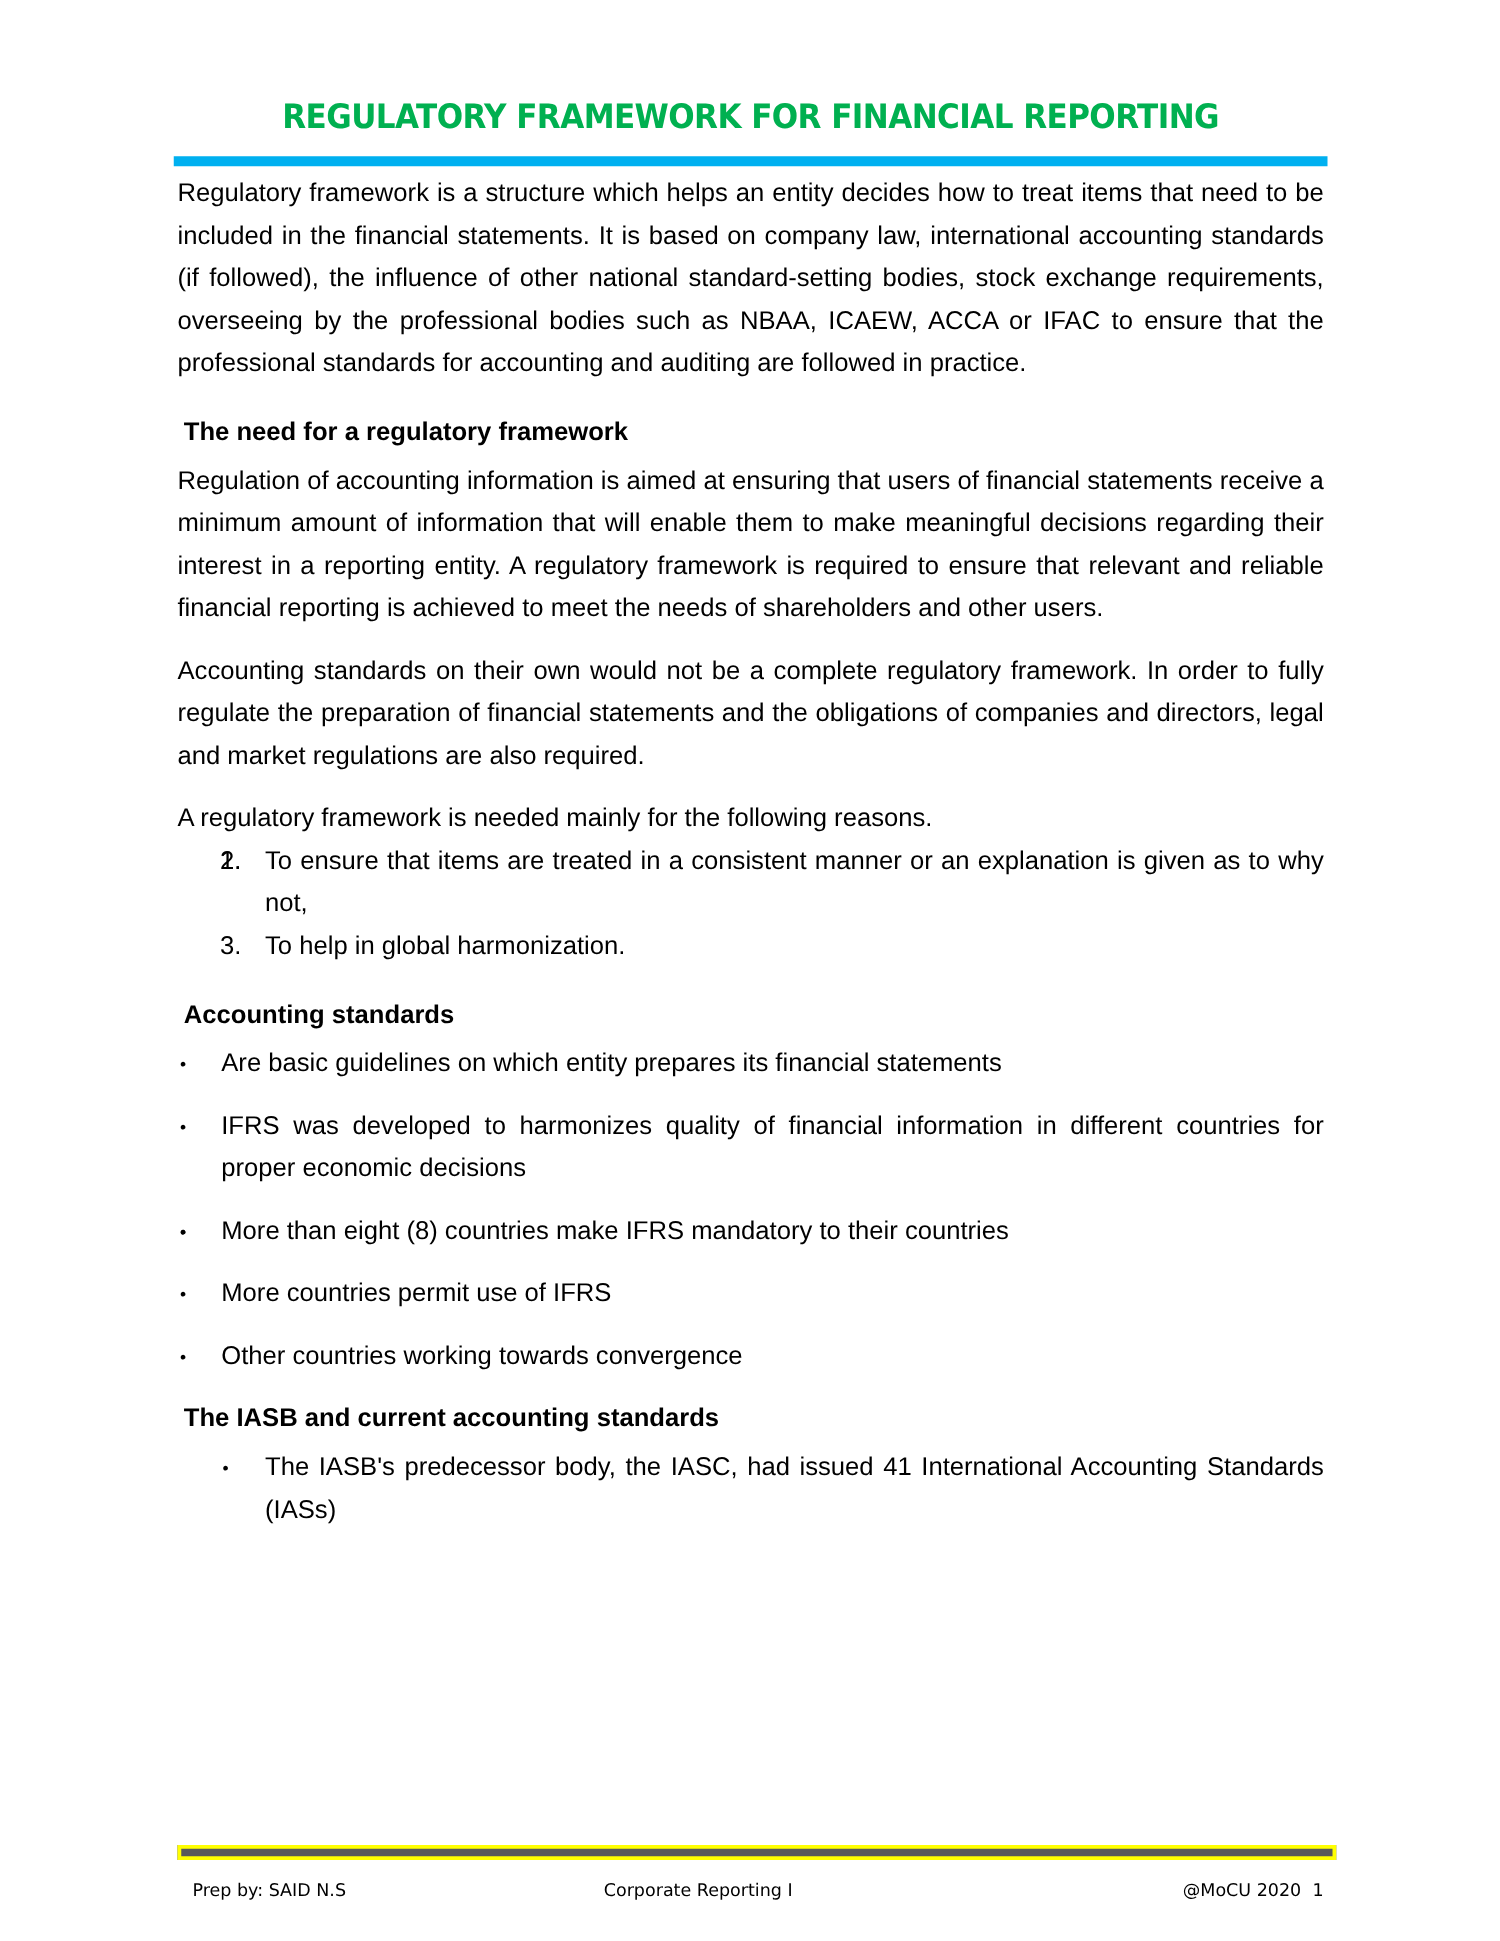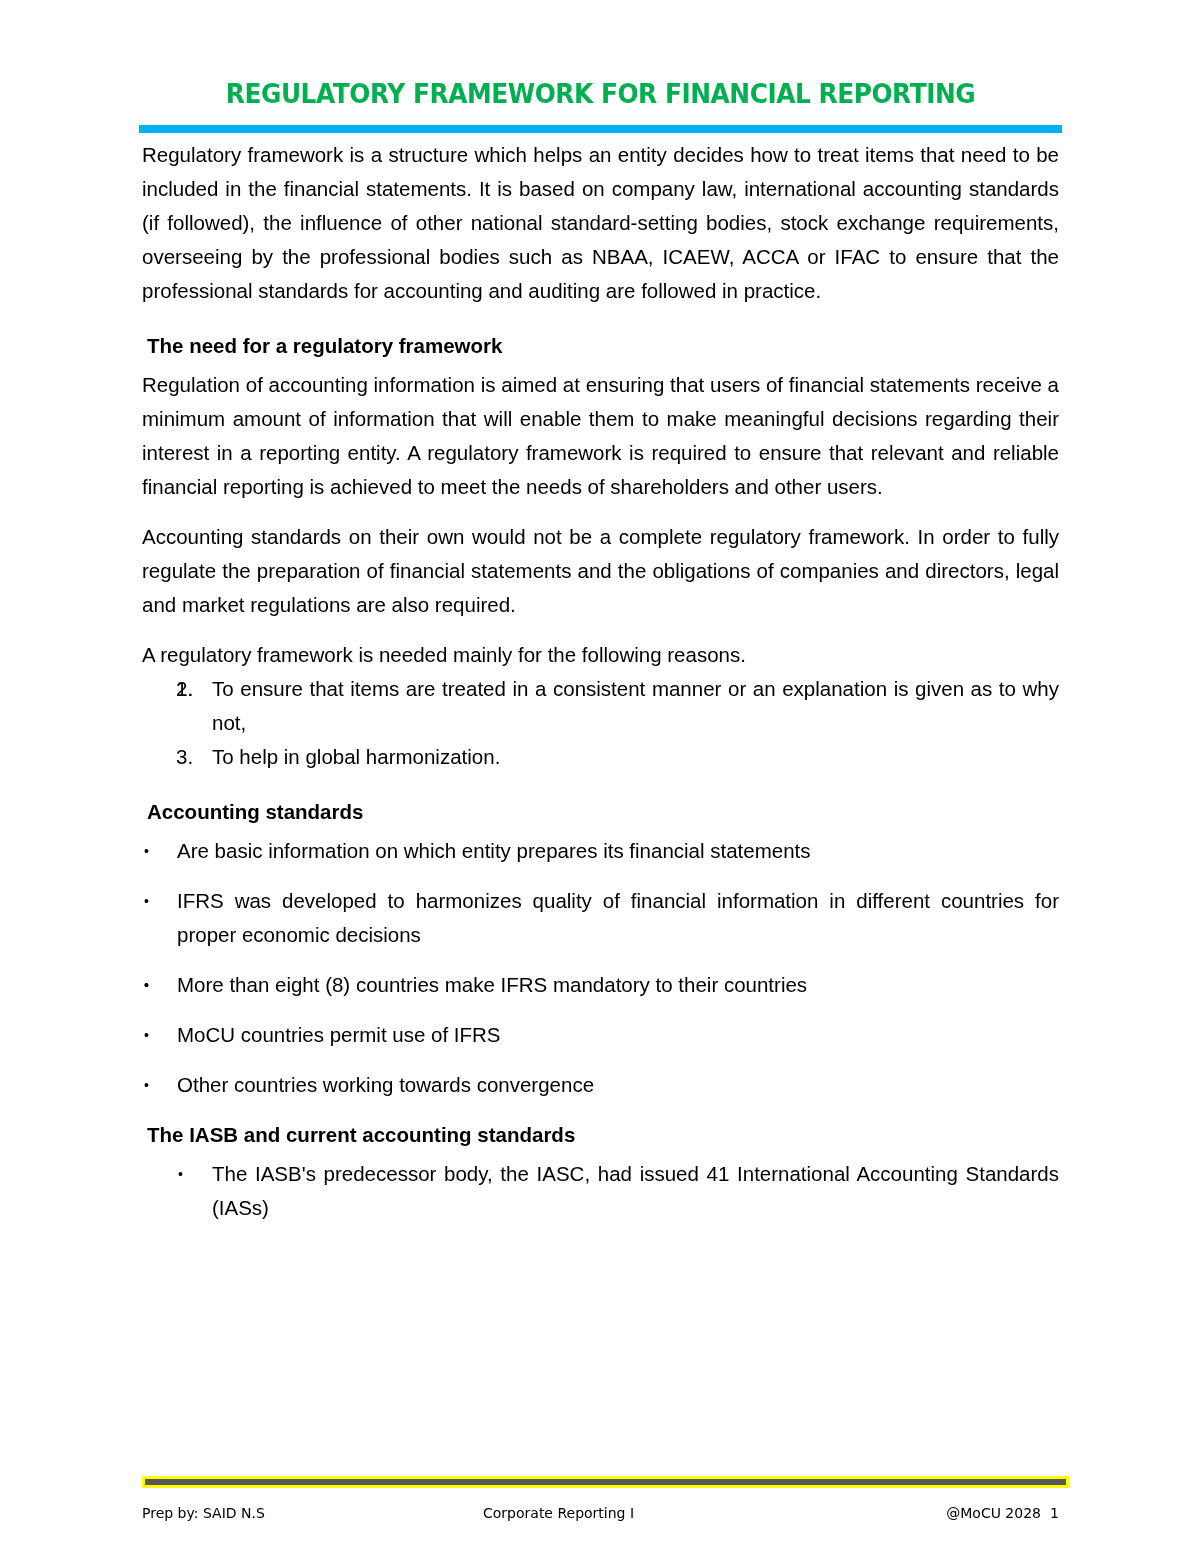--- a/index.html
+++ b/index.html
@@ -15,21 +15,21 @@
   ol li { position:relative; padding-left:70px; text-align:justify; }
   ol li .num { position:absolute; left:34px; }
   ul.b { margin:0; padding:0; list-style:none; }
   ul.b li { position:relative; padding-left:35px; text-align:justify; margin-bottom:16px; }
   ul.b li .dot { position:absolute; left:2px; font-size:14px; }
   ul.b2 { margin:0; padding:0; list-style:none; }
   ul.b2 li { position:relative; padding-left:70px; text-align:justify; }
   ul.b2 li .dot { position:absolute; left:36px; font-size:14px; }
   .footer-rule { position:absolute; left:142px; top:1476px; width:921px; height:6px; background:#595959; border:3px solid #ffff00; }
   .footer { position:absolute; left:142px; top:1505px; width:921px; font-family:"DejaVu Sans", sans-serif; font-size:14px; }
-  .footer .l { position:absolute; left:0; }
+  .footer .l { position:absolute; left:12px; }
   .footer .c { position:absolute; left:341px; }
   .footer .r { position:absolute; right:22px; }
   .footer .pg { position:absolute; right:4px; }
 </style>
 </head>
 <body>
 
 <div class="page">
   <div class="title">REGULATORY FRAMEWORK FOR FINANCIAL REPORTING</div>
   <div class="title-rule"></div>
@@ -46,34 +46,34 @@
     <p>A regulatory framework is needed mainly for the following reasons.</p>
     <ol>
       <li><span class="num">1.</span></li>
       <li><span class="num">2.</span><span>To ensure that items are treated in a consistent manner or an explanation is given as to why not,</span></li>
       <li><span class="num">3.</span><span>To help in global harmonization.</span></li>
     </ol>
     <div class="gap"></div>
 
     <div class="h">Accounting standards</div>
     <ul class="b">
-      <li><span class="dot">•</span><span>Are basic information on which entity prepares its financial statements</span></li>
+      <li><span class="dot">•</span><span>Are basic guidelines on which entity prepares its financial statements</span></li>
       <li><span class="dot">•</span><span>IFRS was developed to harmonizes quality of financial information in different countries for proper economic decisions</span></li>
       <li><span class="dot">•</span></li>
       <li><span class="dot">•</span><span>More than eight (8) countries make IFRS mandatory to their countries</span></li>
-      <li><span class="dot">•</span><span>MoCU countries permit use of IFRS</span></li>
+      <li><span class="dot">•</span><span>More countries permit use of IFRS</span></li>
       <li><span class="dot">•</span><span>Other countries working towards convergence</span></li>
     </ul>
 
     <div class="h">The IASB and current accounting standards</div>
     <ul class="b2">
       <li><span class="dot">•</span><span>The IASB's predecessor body, the IASC, had issued 41 International Accounting Standards (IASs)</span></li>
     </ul>
   </div>
 </div>
 
 <div class="footer-rule"></div>
 <div class="footer">
   <span class="l">Prep by: SAID N.S</span>
   <span class="c">Corporate Reporting I</span>
-  <span class="r">@MoCU 2028</span>
+  <span class="r">@MoCU 2020</span>
   <span class="pg">1</span>
 </div>
 
 </body></html>

